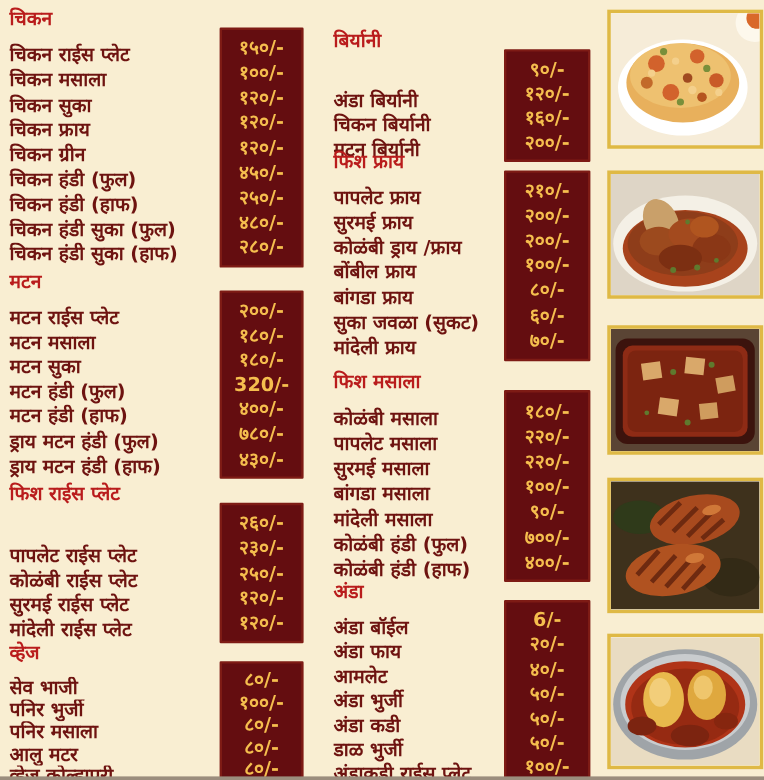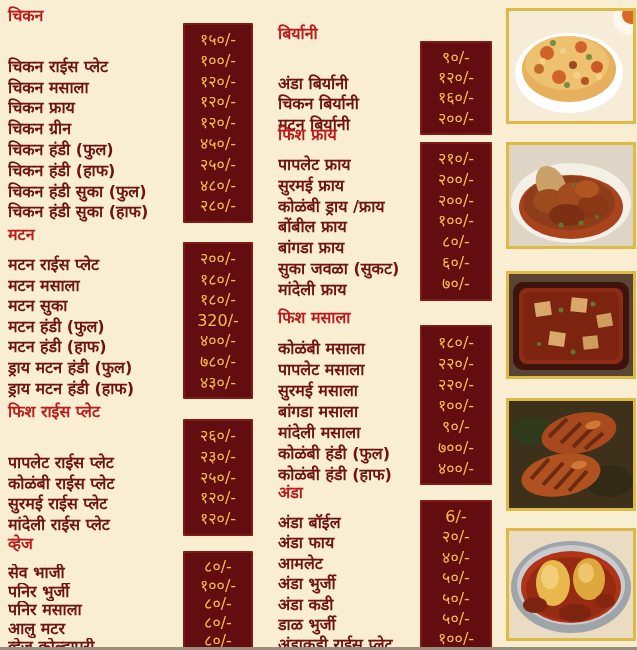--- a/index.html
+++ b/index.html
@@ -46,21 +46,21 @@
     padding:5px 0 4px 0;
     background:#640d10;
     border:2px solid #7e1b15;
     box-sizing:border-box;
     border-radius:1px;
   }
   .price{
     height:var(--rh);
     line-height:var(--rh);
     font-size:16px;
-    font-weight:normal;
+    font-weight:bold;
     color:#f5be4e;
     text-align:center;
     white-space:nowrap;
   }
   .photo{
     position:absolute;
     left:506px;
     width:130px;
     border:3px solid #dfb945;
     box-sizing:border-box;
@@ -79,20 +79,21 @@
 <body>
 
 <div id="menu-card">
 
   <div class="menu-section" style="left:8px; top:3px; --nw:175px; --bw:70px; --rh:20.8px;">
     <div class="section-title">चिकन</div>
     <div class="section-body">
       <div class="names">
           <div class="item-name">चिकन राईस प्लेट</div>
           <div class="item-name">चिकन मसाला</div>
+          <div class="item-name">चिकन सुका</div>
           <div class="item-name">चिकन फ्राय</div>
           <div class="item-name">चिकन ग्रीन</div>
           <div class="item-name">चिकन हंडी (फुल)</div>
           <div class="item-name">चिकन हंडी (हाफ)</div>
           <div class="item-name">चिकन हंडी सुका (फुल)</div>
           <div class="item-name">चिकन हंडी सुका (हाफ)</div>
         </div>
       <div class="price-box">
           <div class="price">१५०/-</div>
           <div class="price">१००/-</div>

